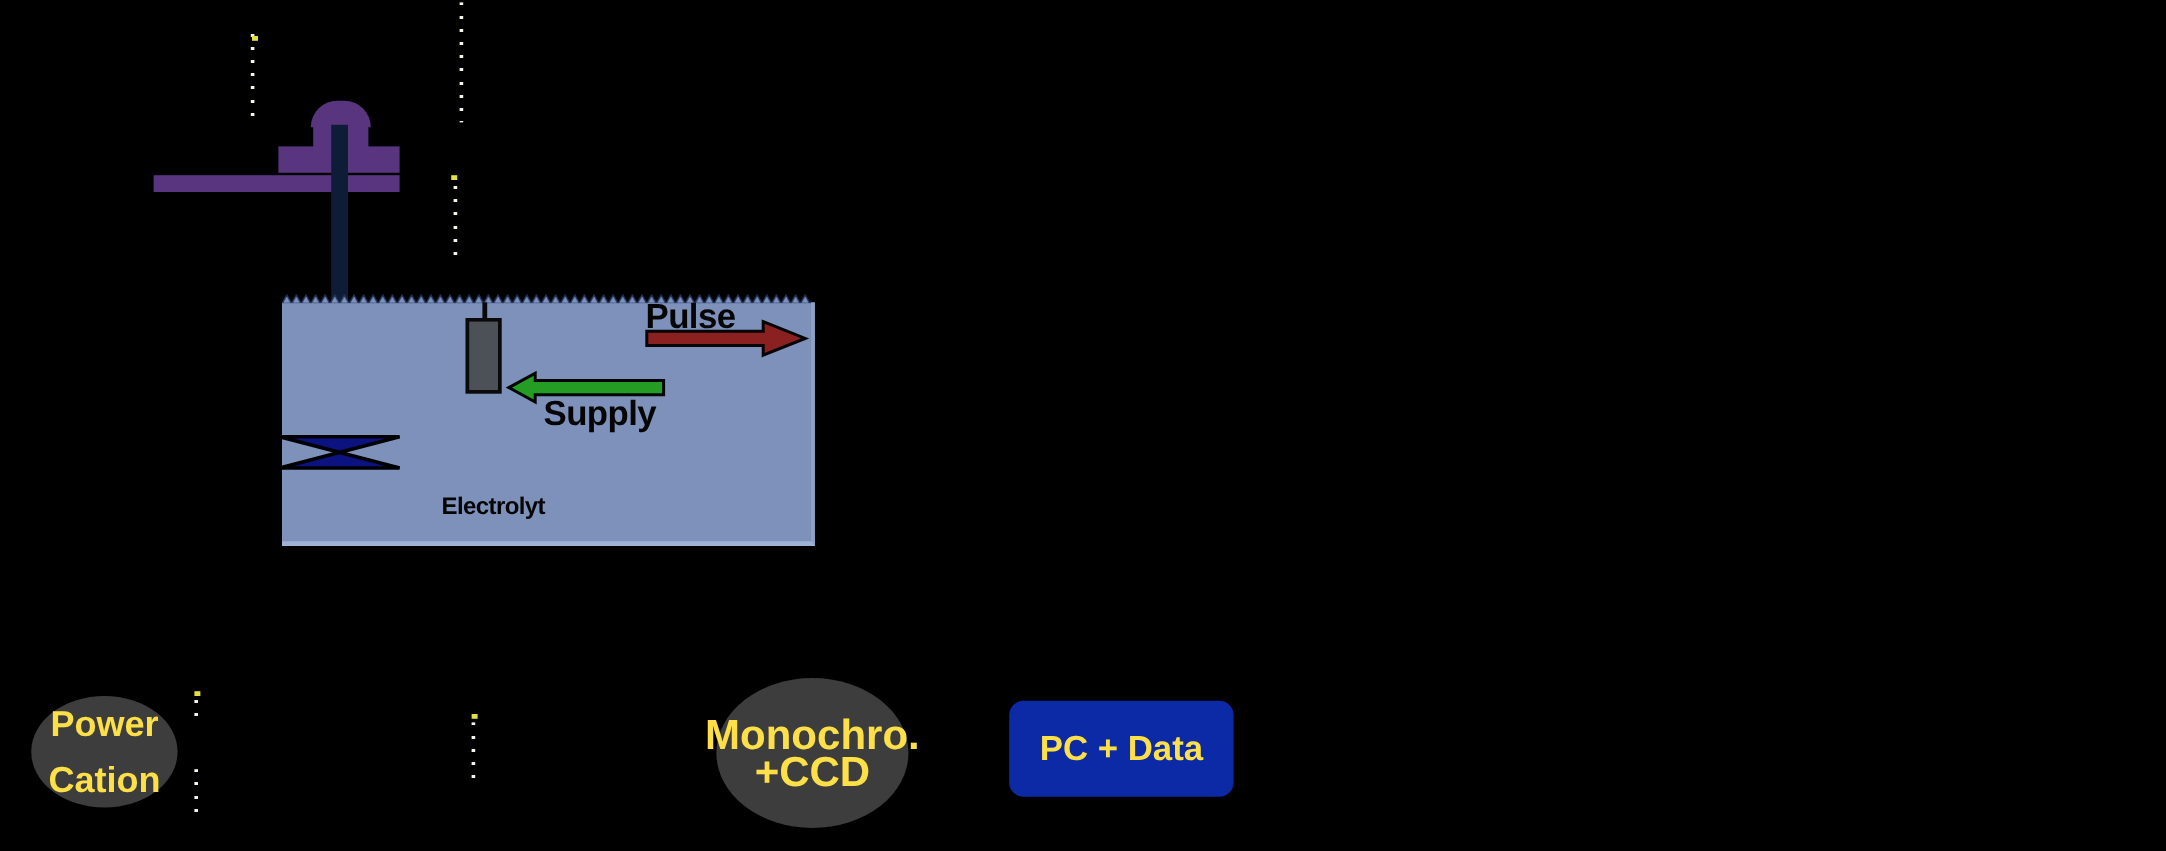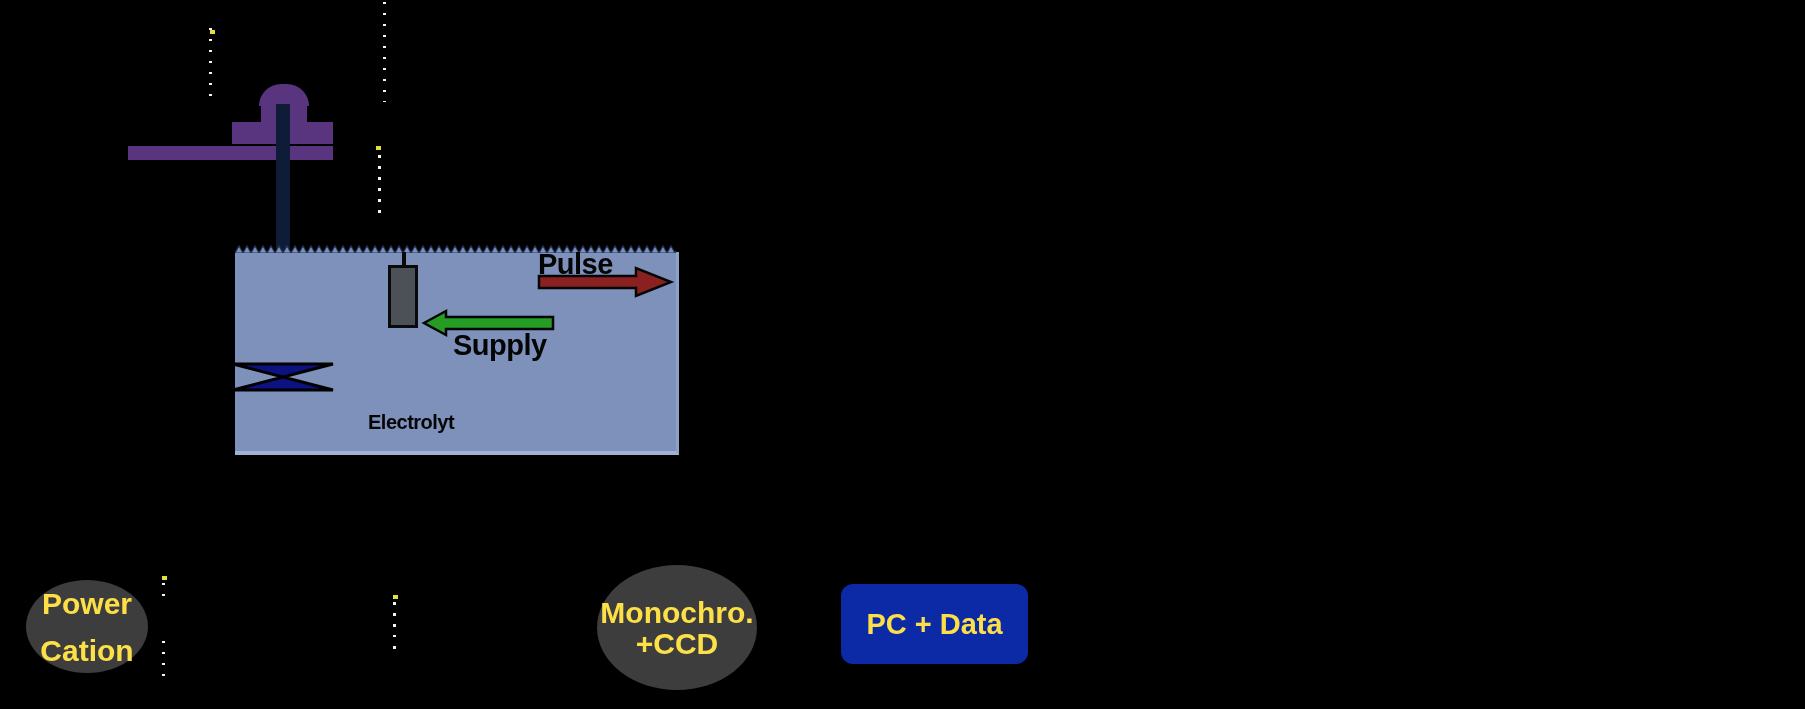--- a/index.html
+++ b/index.html
@@ -31,21 +31,21 @@
   .ydot{width:5px;height:4px;background:#e3df3f;}
   
   .node{display:flex;flex-direction:column;align-items:center;justify-content:center;
         text-align:center;color:#fde047;font-weight:bold;}
   .ellipse{border-radius:50%;}
   .gray{background:#3d3d3d;}
   .n-power{left:26px;top:580px;width:122px;height:93px;font-size:30px;line-height:47px;}
   .n-pulse{left:210px;top:566px;width:140px;height:128px;font-size:26px;line-height:45px;
            font-family:"Liberation Serif", serif;}
   .n-peo{left:420px;top:570px;width:95px;height:87px;background:#0b1d9b;font-size:37px;}
-  .n-mono{left:597px;top:565px;width:160px;height:125px;font-size:30px;line-height:31px;}
+  .n-mono{left:597px;top:565px;width:160px;height:125px;font-size:35px;line-height:31px;}
   .n-pc{left:841px;top:584px;width:187px;height:80px;background:#0c2aa6;border-radius:12px;
         font-size:29px;line-height:38px;}
 </style>
 </head>
 <body>
 
 <div class="stage">
 
   <div class="abs dots" style="left:209px;top:28px;height:70px;"></div>
   <div class="abs dots" style="left:383px;top:2px;height:100px;"></div>

